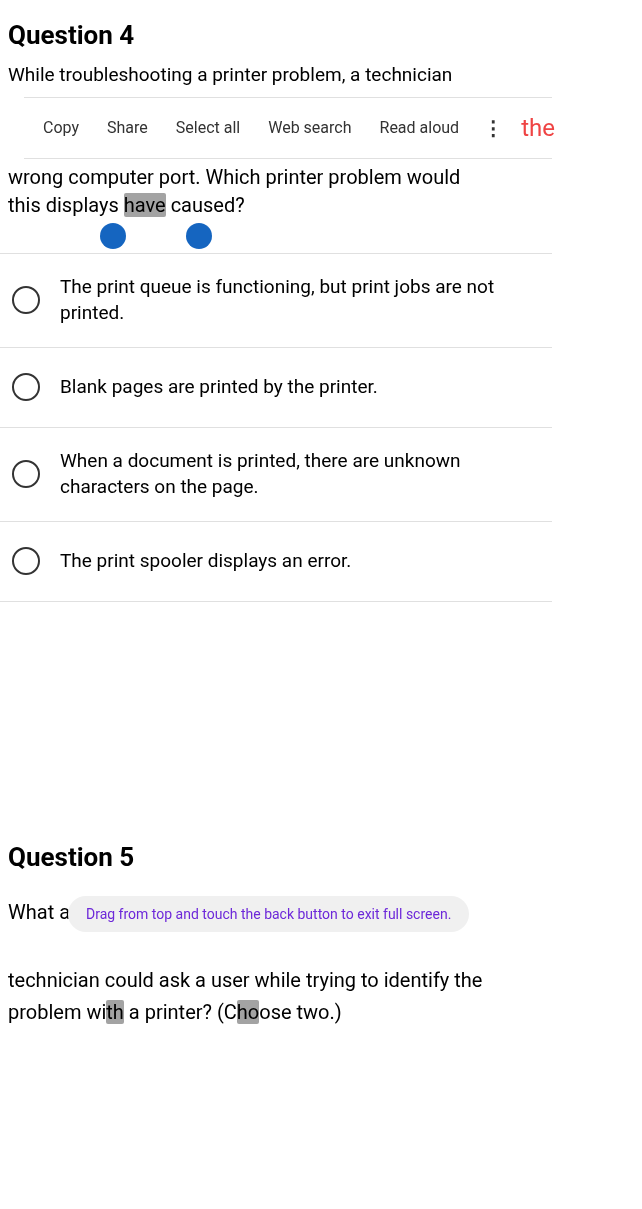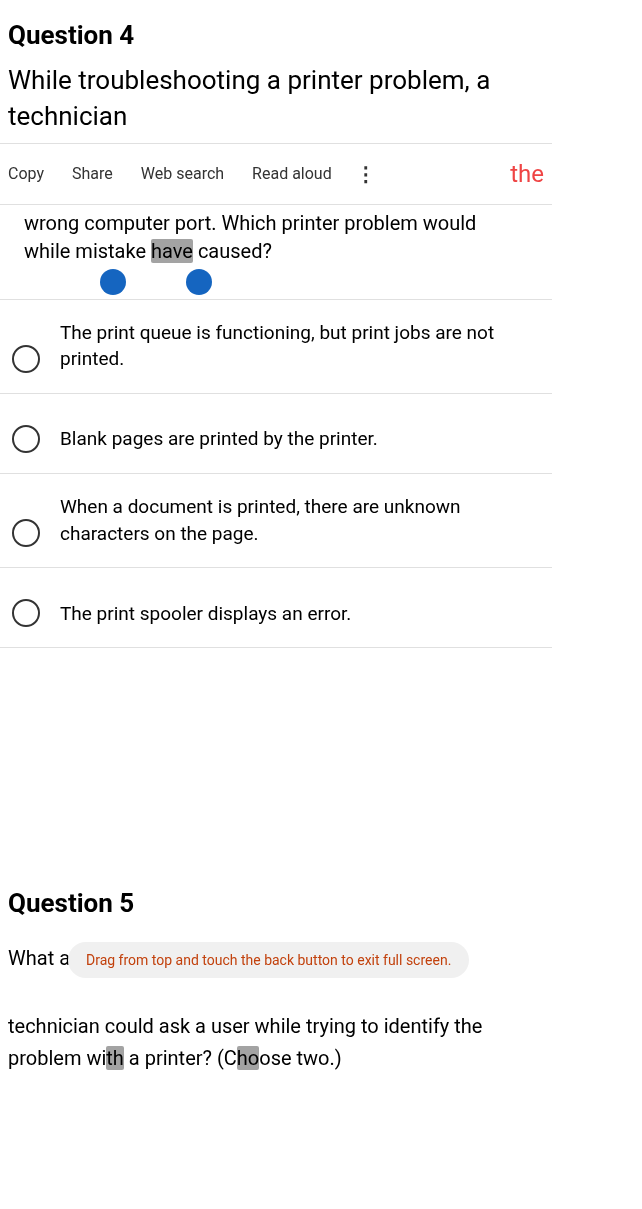--- a/index.html
+++ b/index.html
@@ -28,36 +28,37 @@
     }
 
     .question-title {
       font-size: 26px;
       font-weight: 700;
       color: #000;
       margin-bottom: 12px;
     }
 
     .question-text {
-      font-size: 26px;
+      font-size: 19px;
       color: #000;
       line-height: 1.4;
     }
 
     
     .toolbar-overlay {
       position: relative;
       background: #fff;
       display: flex;
       align-items: center;
-      padding: 8px 0;
+      padding: 8px 11px;
       border-top: 1px solid #e0e0e0;
       border-bottom: 1px solid #e0e0e0;
       z-index: 10;
       gap: 0;
+      margin-left: 24px;
     }
 
     .toolbar-item {
       padding: 8px 14px;
       font-size: 16px;
       color: #333;
       cursor: pointer;
       white-space: nowrap;
     }
 
@@ -75,21 +76,21 @@
 
     .toolbar-right-text {
       margin-left: auto;
       padding: 8px 8px;
       font-size: 24px;
       color: #ef4444;
     }
 
     
     .question-body {
-      padding: 4px 8px 8px 24px;
+      padding: 4px 8px 8px 8px;
       font-size: 20px;
       line-height: 1.4;
       color: #000;
       position: relative;
     }
 
     .highlight {
       background-color: #a3a3a3;
       border-radius: 2px;
     }
@@ -108,21 +109,21 @@
       width: 26px;
       height: 26px;
       background: #1565C0;
       border-radius: 50%;
       display: inline-block;
     }
 
     
     .answer-option {
       display: flex;
-      align-items: flex-end;
+      align-items: center;
       padding: 20px 12px;
       border-bottom: 1px solid #e0e0e0;
       min-height: 80px;
       cursor: pointer;
     }
 
     .answer-option:first-child {
       border-top: 1px solid #e0e0e0;
     }
 
@@ -157,21 +158,21 @@
       position: relative;
       margin-top: 24px;
     }
 
     .tooltip-bubble {
       background: #f0f0f0;
       border-radius: 20px;
       padding: 10px 18px;
       display: inline-block;
       font-size: 14px;
-      color: #c2410c;
+      color: #6d28d9;
       position: absolute;
       left: 60px;
       top: 0;
       white-space: nowrap;
     }
 
     .question5-body {
       font-size: 20px;
       color: #000;
       line-height: 1.4;
@@ -190,32 +191,33 @@
   <div class="question-header">
     <div class="question-title">Question 4</div>
     <div class="question-text">
       <span>While troubleshooting a printer problem, a technician</span>
     </div>
   </div>
 
   <div class="toolbar-overlay">
     <div class="toolbar-item">Copy</div>
     <div class="toolbar-item">Share</div>
+    <div class="toolbar-item">Select all</div>
     <div class="toolbar-item">Web search</div>
     <div class="toolbar-item">Read aloud</div>
     <div class="toolbar-more">⋮</div>
     <div class="toolbar-right-text">the</div>
   </div>
 
   <div class="question-body">
     <div>
       <span>wrong computer port. Which printer problem would</span>
     </div>
     <div>
-      <span>while mistake</span>
+      <span>this displays</span>
       <span class="highlight">have</span>
       <span>caused?</span>
     </div>
   </div>
 
   <div class="selection-handles">
     <span class="handle"></span>
     <span class="handle"></span>
   </div>
 

